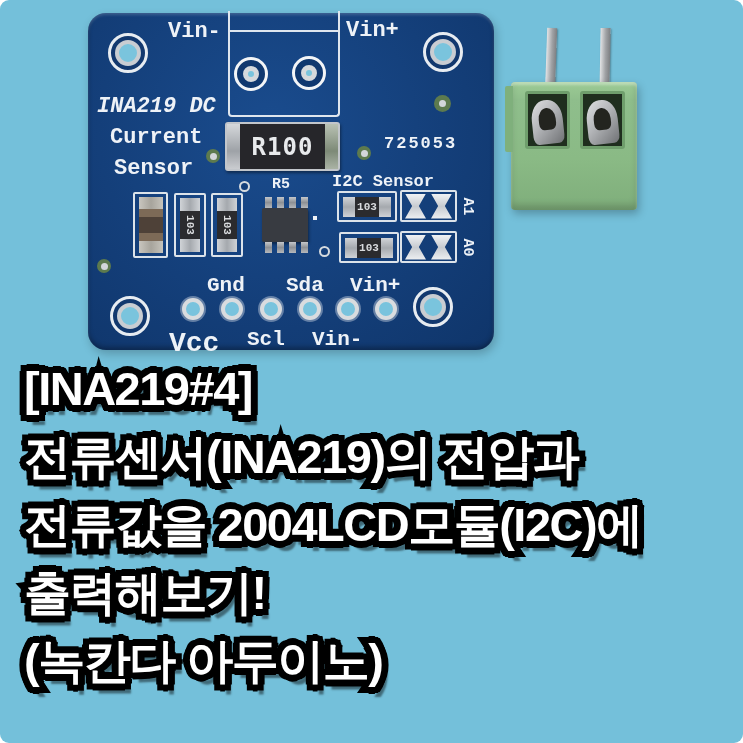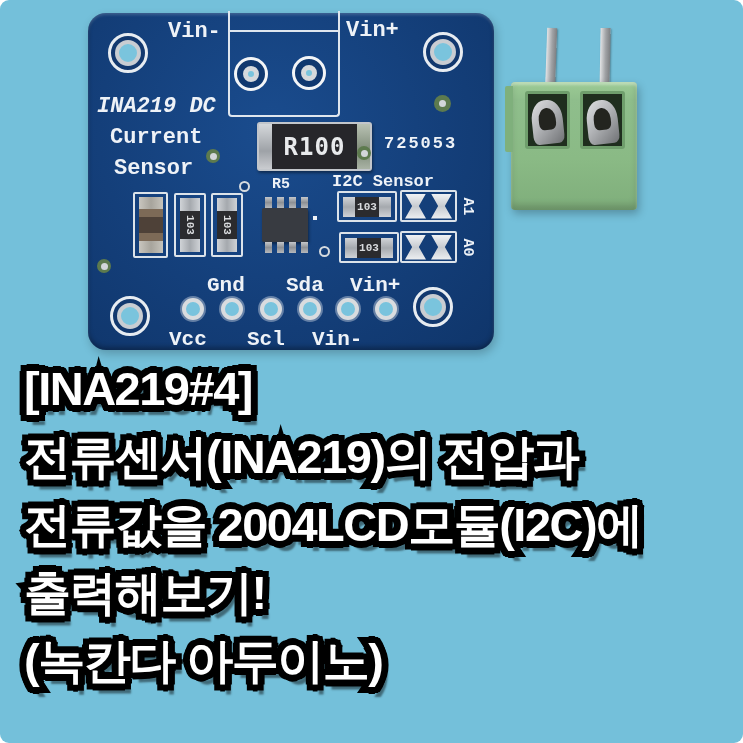--- a/index.html
+++ b/index.html
@@ -55,21 +55,20 @@
   .lbl-title1 { left:9px;  top:81px;  font-size:22px;font-style:italic; }
   .lbl-title2 { left:22px; top:112px; font-size:22px; }
   .lbl-title3 { left:26px; top:143px; font-size:22px; }
 
   
   .shunt {
     position:absolute; left:137px; top:109px; width:115px; height:49px;
     background:#26262a; border:2px solid #c2c6cb; border-radius:3px;
     display:flex; align-items:center; justify-content:center;
     box-shadow:1px 2px 3px rgba(0,0,0,0.4);
-    margin-left:32px;
   }
   .shunt .cap { position:absolute; top:0; width:13px; height:100%; background:linear-gradient(180deg,#d5d8db,#9ea2a7 60%,#caccd0); }
   .shunt .cap-l { left:0; }
   .shunt .cap-r { right:0; background:linear-gradient(180deg,#b9c2b4,#7d8a77 60%,#aab3a5); }
   .shunt .val { color:#e8eaec; font-family:"DejaVu Sans Mono", monospace; font-weight:bold; font-size:24px; letter-spacing:1px; }
 
   .lbl-serial { left:296px; top:121px; font-size:17px; letter-spacing:2px; }
   .lbl-r5 { left:184px; top:163px; font-size:15px; }
   .lbl-i2c { left:244px; top:159px; font-size:17px; }
 
@@ -139,21 +138,21 @@
   .pin-hole {
     position:absolute; top:285px; width:22px; height:22px; border-radius:50%;
     background:#79c3dd; border:4px solid #d9dcdf;
     box-shadow:0 0 0 2px rgba(255,255,255,0.35);
   }
   .ph-1 { left:94px; }  .ph-2 { left:133px; } .ph-3 { left:172px; }
   .ph-4 { left:211px; } .ph-5 { left:249px; } .ph-6 { left:287px; }
   .lbl-gnd { left:119px; top:261px; font-size:21px; }
   .lbl-sda { left:198px; top:261px; font-size:21px; }
   .lbl-vinp { left:262px; top:261px; font-size:21px; }
-  .lbl-vcc { left:81px;  top:315px; font-size:21px; }
+  .lbl-vcc { left:81px;  top:315px; font-size:28px; }
   .lbl-scl { left:159px; top:315px; font-size:21px; }
   .lbl-vinm { left:224px; top:315px; font-size:21px; }
 
   
   .terminal { position:absolute; left:505px; top:28px; width:136px; height:185px; }
   .terminal .pin {
     position:absolute; width:10px; height:70px; top:0;
     background:linear-gradient(90deg,#e3e4e6,#a0a2a5 55%,#7d7f82);
     box-shadow:1px 1px 2px rgba(0,0,0,0.3);
   }

